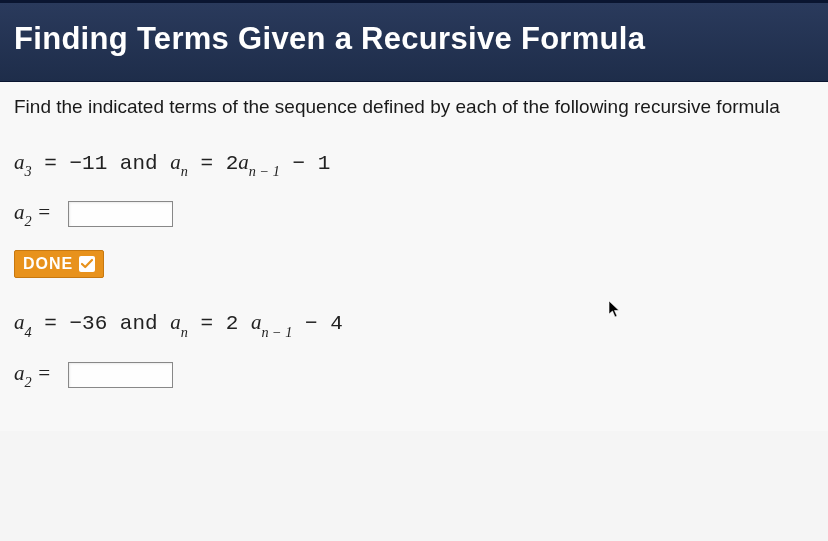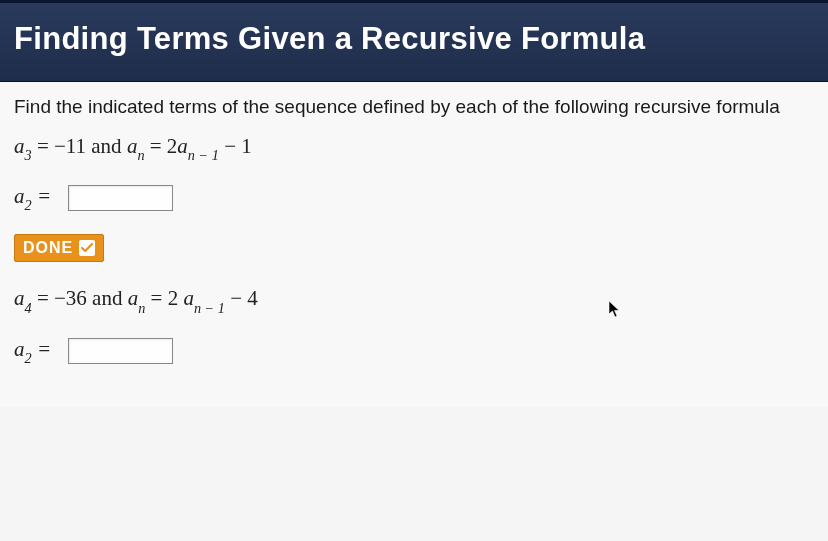--- a/index.html
+++ b/index.html
@@ -26,35 +26,36 @@
       font-weight: bold;
       letter-spacing: 0.3px;
     }
     .content {
       background: #f8f8f8;
       padding: 14px 14px 20px 14px;
     }
     .instruction {
       font-size: 19px;
       color: #1a1a1a;
-      margin-bottom: 16px;
+      margin-bottom: 32px;
       white-space: nowrap;
     }
     .problem {
       margin-bottom: 22px;
     }
     .formula-line {
       font-size: 21px;
       color: #222;
       font-style: italic;
       font-family: Georgia, 'Times New Roman', serif;
       margin-bottom: 22px;
     }
     .formula-line .upright {
       font-style: normal;
+      font-family: Liberation Mono, monospace;
     }
     .sub {
       font-size: 0.68em;
       vertical-align: sub;
       font-style: italic;
       position: relative;
       top: 2px;
     }
     .input-row {
       display: flex;
@@ -82,21 +83,21 @@
       display: inline-flex;
       align-items: center;
       background: #e8921c;
       color: #ffffff;
       font-weight: bold;
       font-size: 16px;
       padding: 4px 8px 4px 8px;
       border: 1px solid #c77810;
       border-radius: 2px;
       letter-spacing: 1px;
-      margin-bottom: 24px;
+      margin-bottom: 32px;
       font-style: normal;
       font-family: Arial, Helvetica, sans-serif;
     }
     .done-badge .check {
       margin-left: 6px;
       display: inline-flex;
       align-items: center;
       justify-content: center;
       width: 16px;
       height: 16px;

